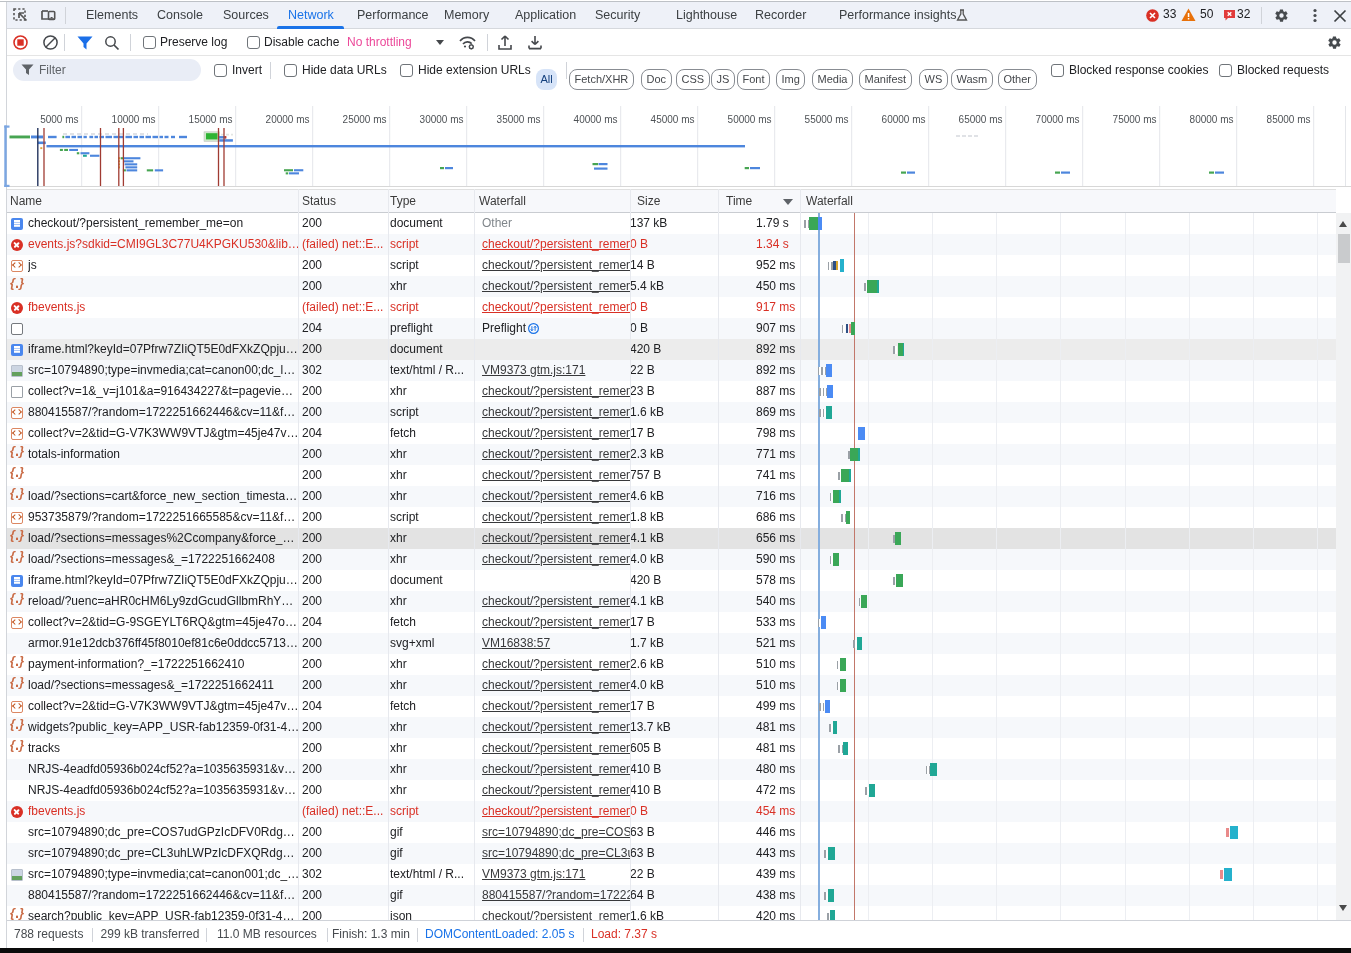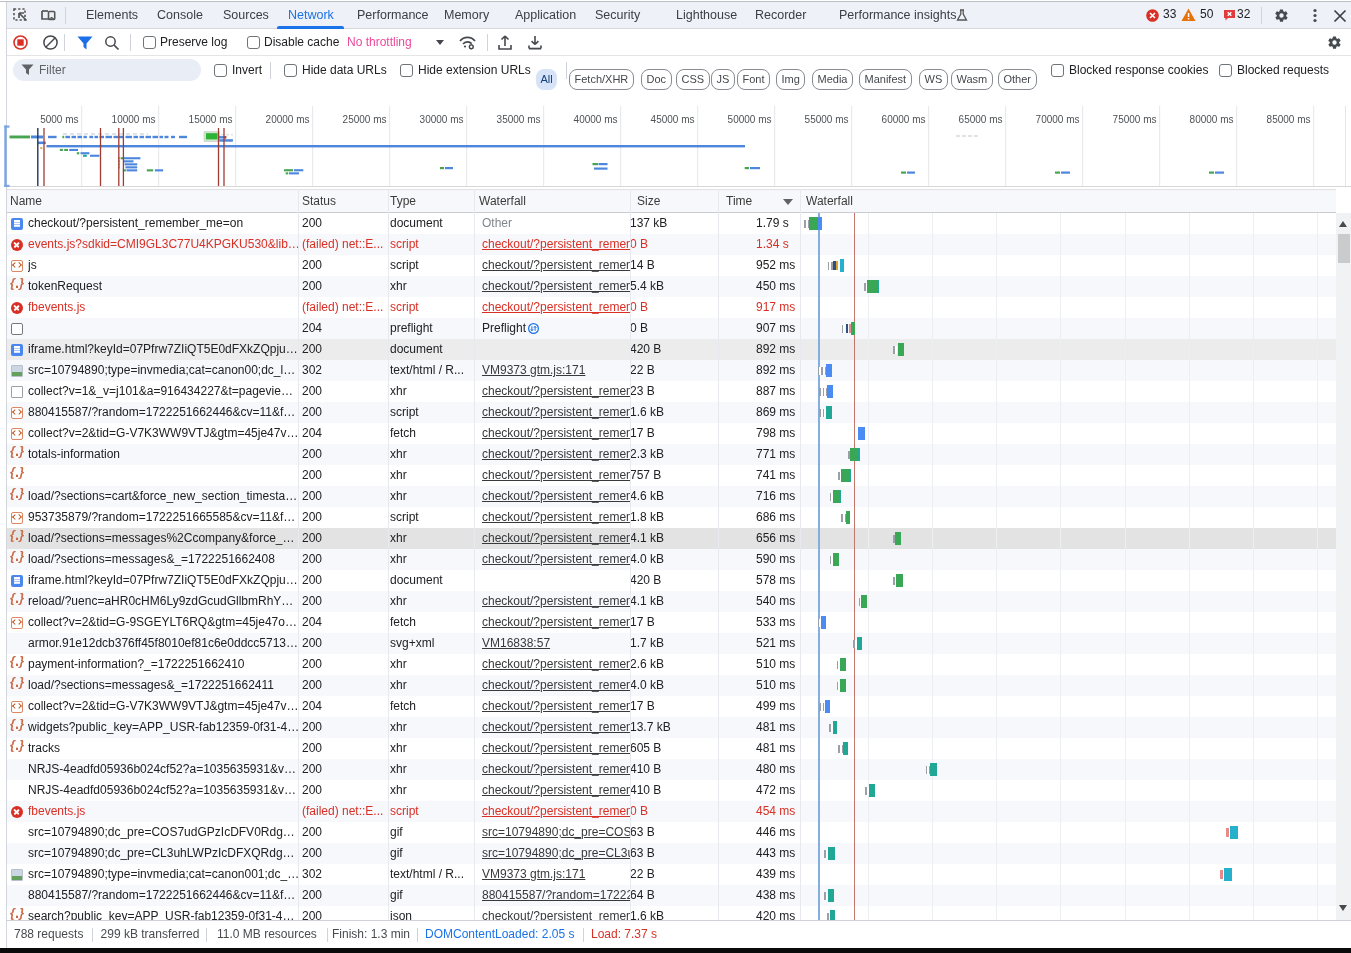--- a/index.html
+++ b/index.html
@@ -389,21 +389,20 @@
         <i class="ic ic-script"></i>
         <span class="nm">js</span>
         <span class="st">200</span>
         <span class="ty">script</span>
         <span class="in">checkout/?persistent_remember</span>
         <span class="sz">14 B</span>
         <span class="tm">952 ms</span>
       </div>
 <div class="row alt" style="top:63px">
         <i class="ic ic-xhr"></i>
-        <span class="nm">tokenRequest</span>
         <span class="st">200</span>
         <span class="ty">xhr</span>
         <span class="in">checkout/?persistent_remember</span>
         <span class="sz">5.4 kB</span>
         <span class="tm">450 ms</span>
       </div>
 <div class="row red" style="top:84px">
         <i class="ic ic-err"></i>
         <span class="nm">fbevents.js</span>
         <span class="st">(failed) net::E...</span>

